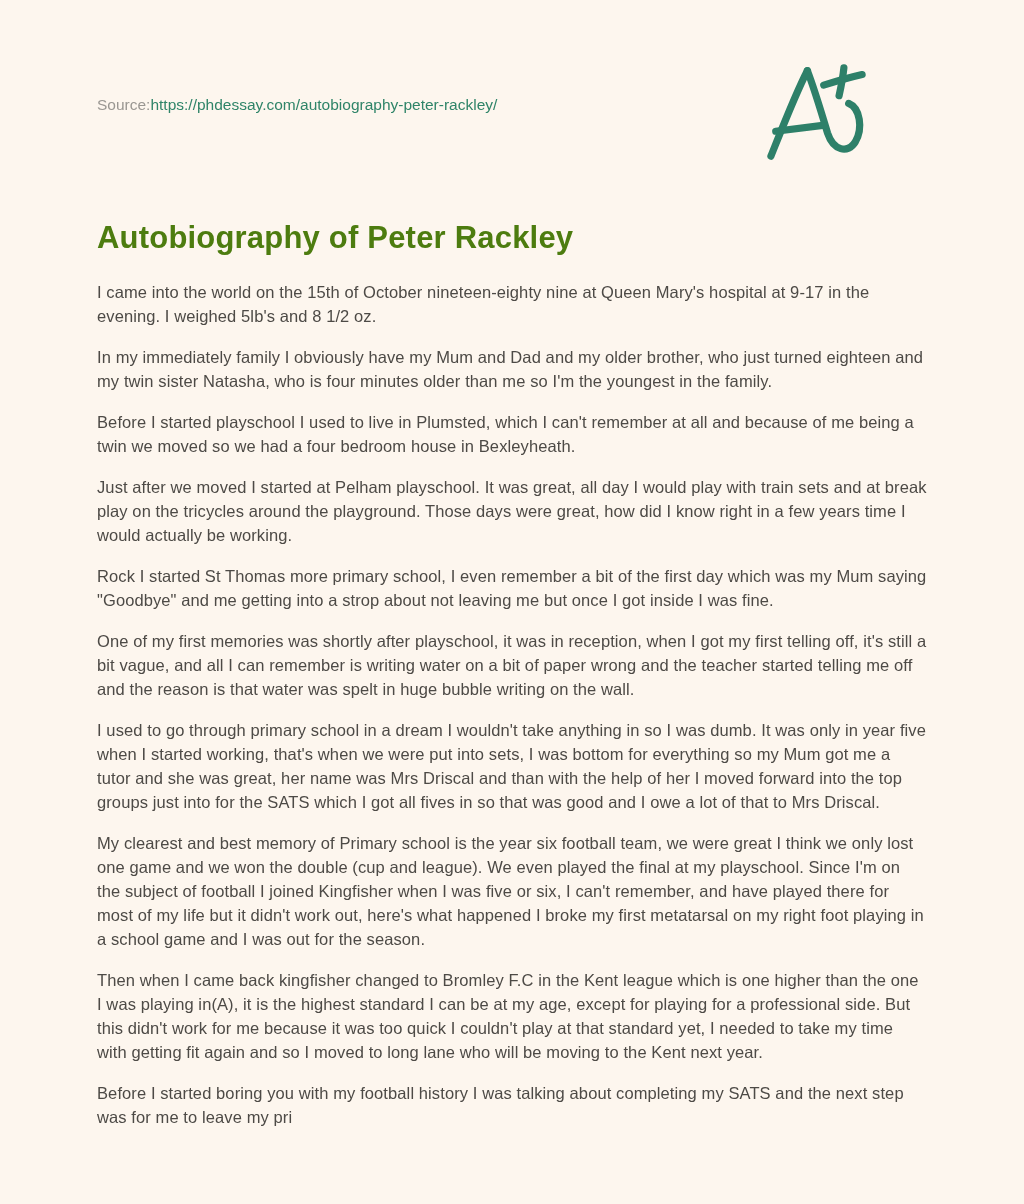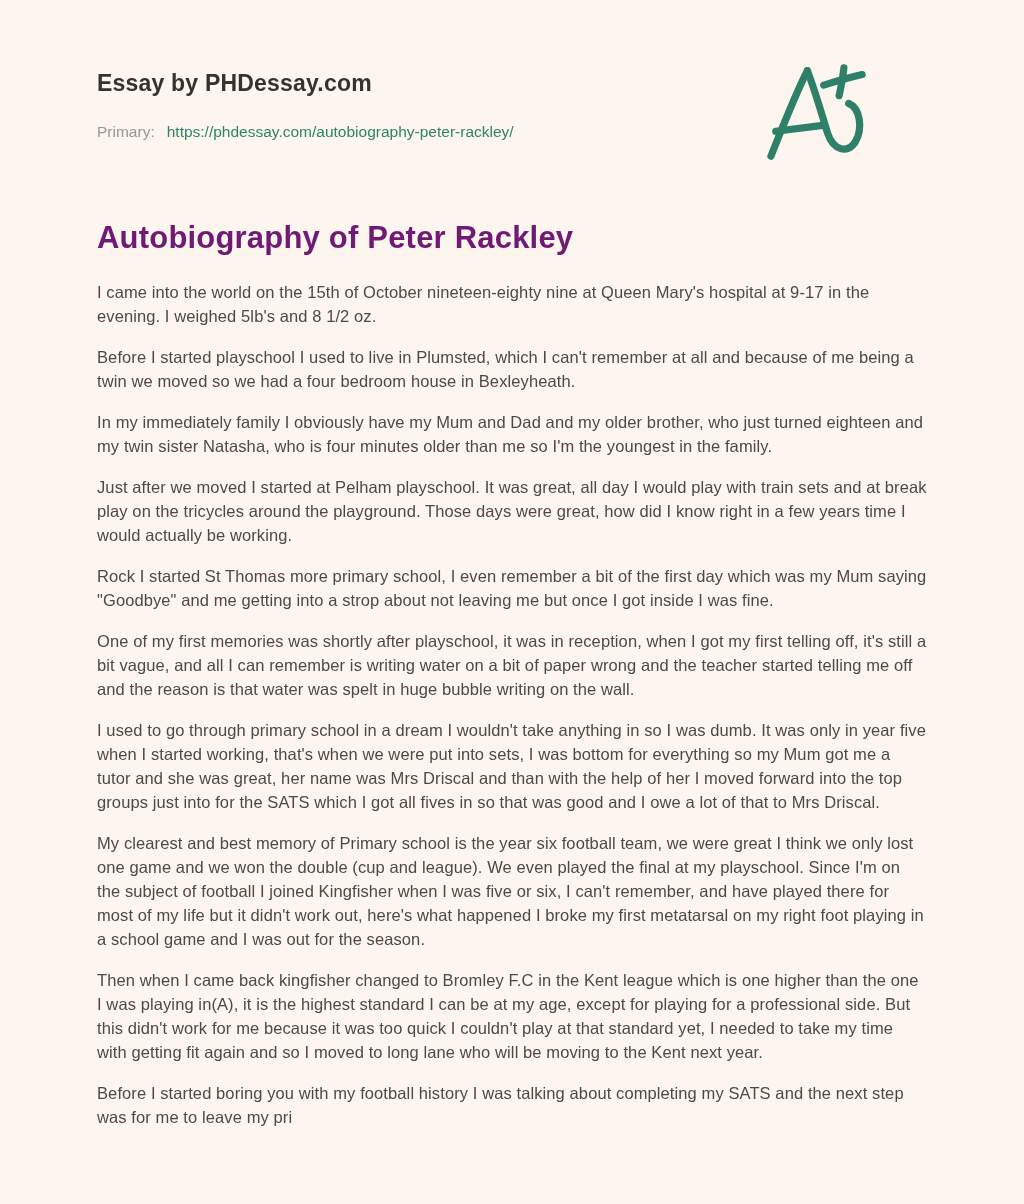--- a/index.html
+++ b/index.html
@@ -33,39 +33,39 @@
     color: #35332f;
   }
   .source-line {
     margin-top: 26px;
     font-size: 15.5px;
     color: #9a9792;
   }
   .source-link {
     color: #2f8468;
     text-decoration: none;
-    margin-left: 12px;
+    margin-left: 0;
   }
   .logo {
     width: 100px;
     height: 96px;
     margin-top: -6px;
     margin-right: 60px;
     flex: 0 0 auto;
   }
   .logo svg {
     width: 100%;
     height: 100%;
     display: block;
   }
   .essay-title {
     margin: 60px 0 0 0;
     font-size: 31px;
     font-weight: 600;
-    color: #701a75;
+    color: #4d7c0f;
     letter-spacing: 0.2px;
   }
   .paragraphs {
     margin-top: 24px;
   }
   .para {
     margin: 17px 0 0 0;
     font-size: 16.5px;
     line-height: 24px;
     color: #4d4a46;
@@ -73,23 +73,22 @@
   }
 </style>
 </head>
 <body>
 
 <div class="page">
   <div class="content">
 
     <header class="header">
       <div class="brand">
-        <h1 class="brand-title">Essay by PHDessay.com</h1>
         <div class="source-line">
-          <span>Primary:</span><a class="source-link" href="#">https://phdessay.com/autobiography-peter-rackley/</a>
+          <span>Source:</span><a class="source-link" href="#">https://phdessay.com/autobiography-peter-rackley/</a>
         </div>
       </div>
 
       <div class="logo">
         <svg viewBox="0 0 104 100" fill="none" xmlns="http://www.w3.org/2000/svg">
           <g stroke="#2e8069" stroke-width="7.5" stroke-linecap="round" fill="none">
 
             <path d="M4,96 C16,66 30,30 42,7"></path>
 
             <path d="M42,7 C50,28 57,52 63,72 C69,90 84,94 92,81 C100,67 97,46 85,41"></path>
@@ -101,22 +100,22 @@
             <path d="M59,22 C72,18 86,14 99,11"></path>
           </g>
         </svg>
       </div>
     </header>
 
     <main class="article">
       <h2 class="essay-title">Autobiography of Peter Rackley</h2>
       <div class="paragraphs">
           <p class="para">I came into the world on the 15th of October nineteen-eighty nine at Queen Mary's hospital at 9-17 in the evening. I weighed 5lb's and 8 1/2 oz.</p>
+          <p class="para">In my immediately family I obviously have my Mum and Dad and my older brother, who just turned eighteen and my twin sister Natasha, who is four minutes older than me so I'm the youngest in the family.</p>
           <p class="para">Before I started playschool I used to live in Plumsted, which I can't remember at all and because of me being a twin we moved so we had a four bedroom house in Bexleyheath.</p>
-          <p class="para">In my immediately family I obviously have my Mum and Dad and my older brother, who just turned eighteen and my twin sister Natasha, who is four minutes older than me so I'm the youngest in the family.</p>
           <p class="para">Just after we moved I started at Pelham playschool. It was great, all day I would play with train sets and at break play on the tricycles around the playground. Those days were great, how did I know right in a few years time I would actually be working.</p>
           <p class="para">Rock I started St Thomas more primary school, I even remember a bit of the first day which was my Mum saying "Goodbye" and me getting into a strop about not leaving me but once I got inside I was fine.</p>
           <p class="para">One of my first memories was shortly after playschool, it was in reception, when I got my first telling off, it's still a bit vague, and all I can remember is writing water on a bit of paper wrong and the teacher started telling me off and the reason is that water was spelt in huge bubble writing on the wall.</p>
           <p class="para">I used to go through primary school in a dream I wouldn't take anything in so I was dumb. It was only in year five when I started working, that's when we were put into sets, I was bottom for everything so my Mum got me a tutor and she was great, her name was Mrs Driscal and than with the help of her I moved forward into the top groups just into for the SATS which I got all fives in so that was good and I owe a lot of that to Mrs Driscal.</p>
           <p class="para">My clearest and best memory of Primary school is the year six football team, we were great I think we only lost one game and we won the double (cup and league). We even played the final at my playschool. Since I'm on the subject of football I joined Kingfisher when I was five or six, I can't remember, and have played there for most of my life but it didn't work out, here's what happened I broke my first metatarsal on my right foot playing in a school game and I was out for the season.</p>
           <p class="para">Then when I came back kingfisher changed to Bromley F.C in the Kent league which is one higher than the one I was playing in(A), it is the highest standard I can be at my age, except for playing for a professional side. But this didn't work for me because it was too quick I couldn't play at that standard yet, I needed to take my time with getting fit again and so I moved to long lane who will be moving to the Kent next year.</p>
           <p class="para">Before I started boring you with my football history I was talking about completing my SATS and the next step was for me to leave my pri</p>
         </div>
     </main>
 

